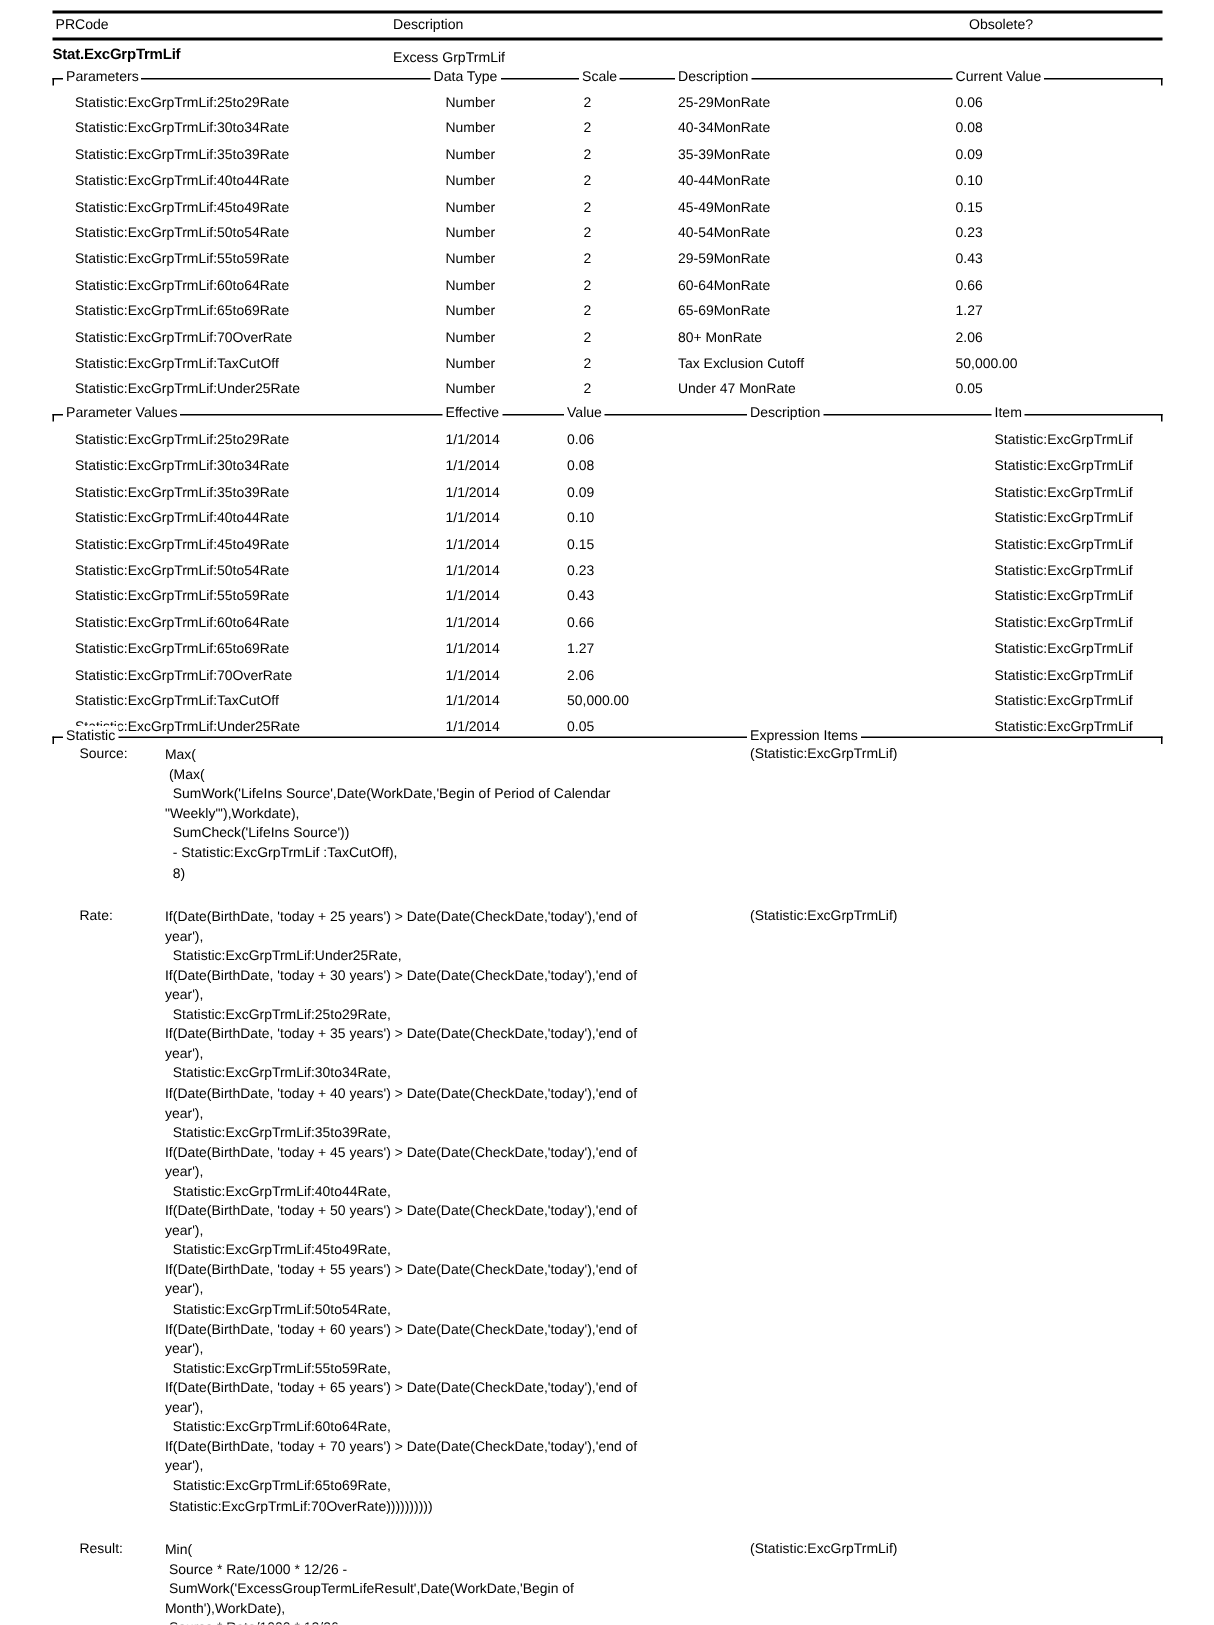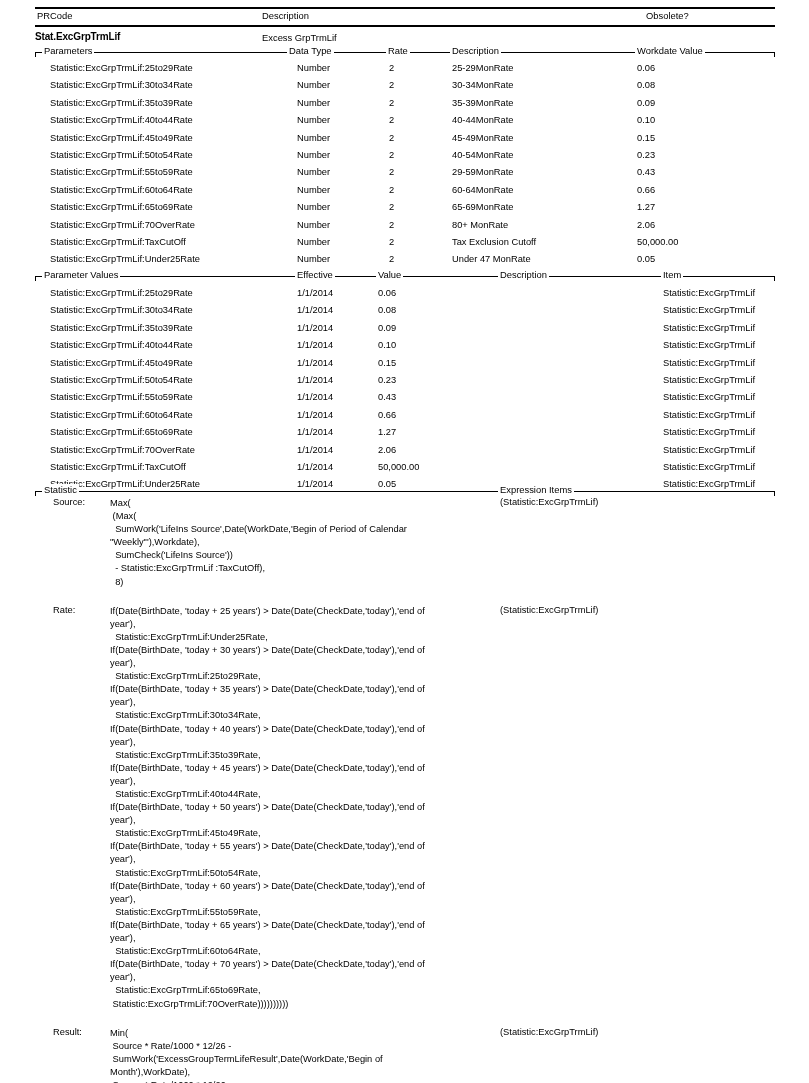--- a/index.html
+++ b/index.html
@@ -119,38 +119,38 @@
   <div class="title-code" style="left:35px;  top:31px;">Stat.ExcGrpTrmLif</div>
   <div class="title-desc" style="left:262px; top:32px;">Excess GrpTrmLif</div>
   <div class="title-desc" style="left:646px; top:32px;"></div>
 
   <div class="legend-row" style="top:46px;text-align:center;">
     <div class="lrule"></div>
     <div class="ltick" style="left:0px;"></div>
     <div class="ltick" style="right:0px;"></div>
     <div class="ltxt" style="left:7px;">Parameters</div>
     <div class="ltxt" style="left:252px;">Data Type</div>
-    <div class="ltxt" style="left:351px;">Rate</div>
+    <div class="ltxt" style="left:351px;">Scale</div>
     <div class="ltxt" style="left:415px;">Description</div>
-    <div class="ltxt" style="left:600px;">Workdate Value</div>
+    <div class="ltxt" style="left:600px;">Current Value</div>
   </div>
 
   <div id="parameters-rows">
       <div class="drow" style="top: 62px;">
         <div class="cell" style="left: 50px;">Statistic:ExcGrpTrmLif:25to29Rate</div>
         <div class="cell" style="left: 297px;">Number</div>
         <div class="cell" style="left: 389px;">2</div>
         <div class="cell" style="left: 452px;">25-29MonRate</div>
         <div class="cell" style="left: 637px;">0.06</div>
       </div>
       <div class="drow" style="top: 79.4px;">
         <div class="cell" style="left: 50px;">Statistic:ExcGrpTrmLif:30to34Rate</div>
         <div class="cell" style="left: 297px;">Number</div>
         <div class="cell" style="left: 389px;">2</div>
-        <div class="cell" style="left: 452px;">30-34MonRate</div>
+        <div class="cell" style="left: 452px;">40-34MonRate</div>
         <div class="cell" style="left: 637px;">0.08</div>
       </div>
       <div class="drow" style="top: 96.8px;">
         <div class="cell" style="left: 50px;">Statistic:ExcGrpTrmLif:35to39Rate</div>
         <div class="cell" style="left: 297px;">Number</div>
         <div class="cell" style="left: 389px;">2</div>
         <div class="cell" style="left: 452px;">35-39MonRate</div>
         <div class="cell" style="left: 637px;">0.09</div>
       </div>
       <div class="drow" style="top: 114.2px;">

